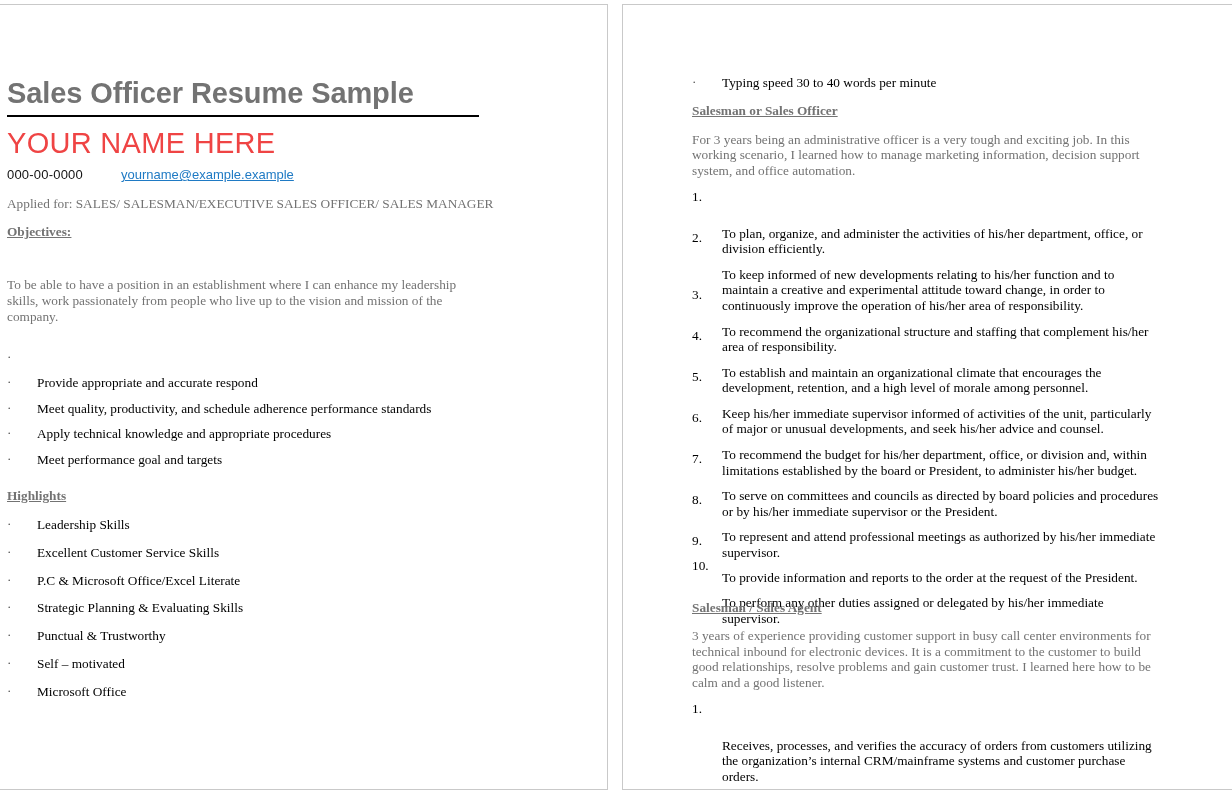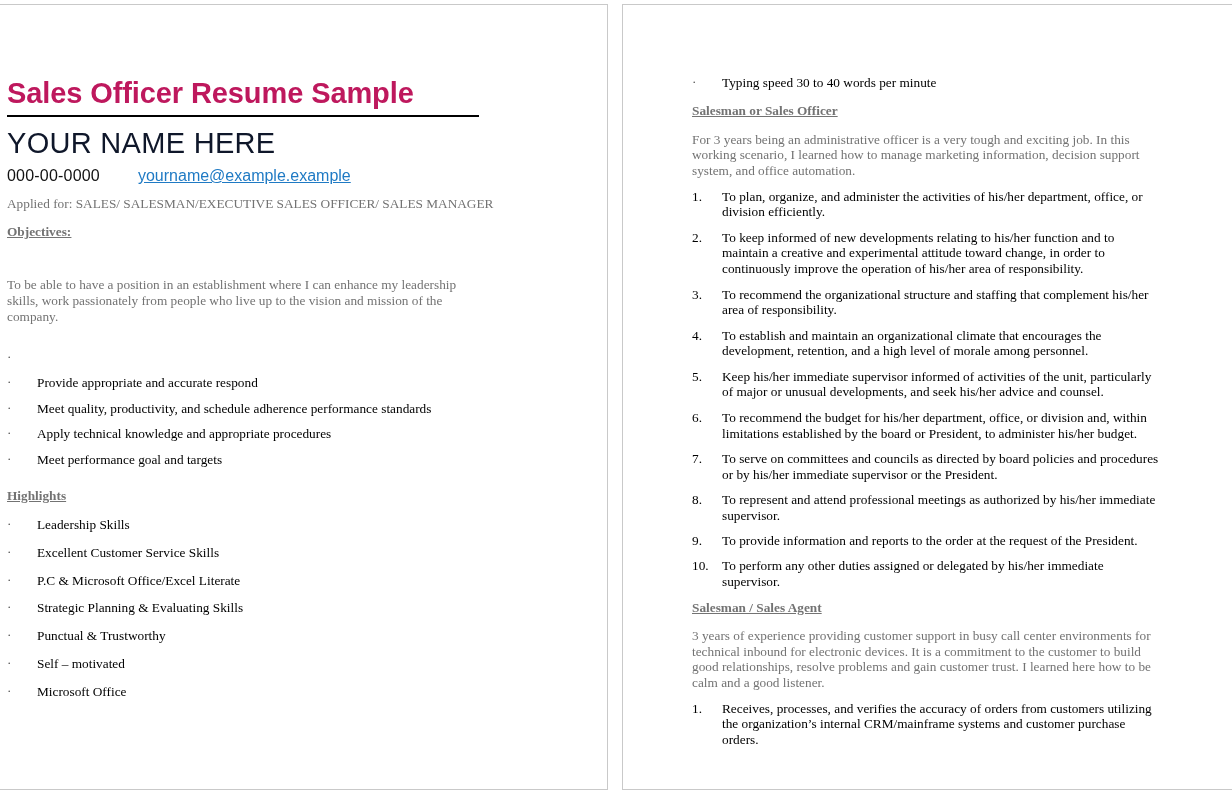--- a/index.html
+++ b/index.html
@@ -54,49 +54,49 @@
   
   .l-col { left: 6px; width: 478px; }
 
   .title-red {
     position: absolute;
     left: 6px;
     top: 72px;
     font-family: "Liberation Sans", "DejaVu Sans", sans-serif;
     font-size: 29px;
     font-weight: bold;
-    color: #be185d;
+    color: #737373;
     letter-spacing: -0.1px;
     white-space: nowrap;
   }
   .title-rule {
     position: absolute;
     left: 6px;
     top: 110px;
     width: 472px;
     height: 0;
     border-top: 2px solid #000000;
   }
   .name-big {
     position: absolute;
     left: 6px;
     top: 122px;
     font-family: "Liberation Sans", "DejaVu Sans", sans-serif;
     font-size: 29px;
     font-weight: normal;
-    color: #0f172a;
+    color: #ef4444;
     letter-spacing: 0.3px;
     white-space: nowrap;
   }
   .contact-row {
     position: absolute;
     left: 6px;
     top: 162px;
     font-family: "Liberation Sans", "DejaVu Sans", sans-serif;
-    font-size: 16px;
+    font-size: 13px;
     color: #111111;
     white-space: nowrap;
     text-align: center;
   }
   .contact-row .phone { letter-spacing: 0.2px; }
   .contact-row .email {
     color: #1f7ac4;
     text-decoration: underline;
     margin-left: 38px;
   }
@@ -142,21 +142,21 @@
     font-size: 13.3px;
     line-height: 1.185;
     color: #000;
   }
   .num-row .nlab {
     position: absolute;
     left: 0;
     top: 0;
     width: 28px;
   }
-  .num-row .ntext { display: block; margin-left: 30px; }
+  .num-row .ntext { display: block; margin-left: 30px; margin-top: 37px; }
 
   .r-para { line-height: 1.185; }
 </style>
 </head>
 <body>
 
 <div id="doc-canvas">
 
   <div class="page" id="page-left">
     <div class="page-inner">

